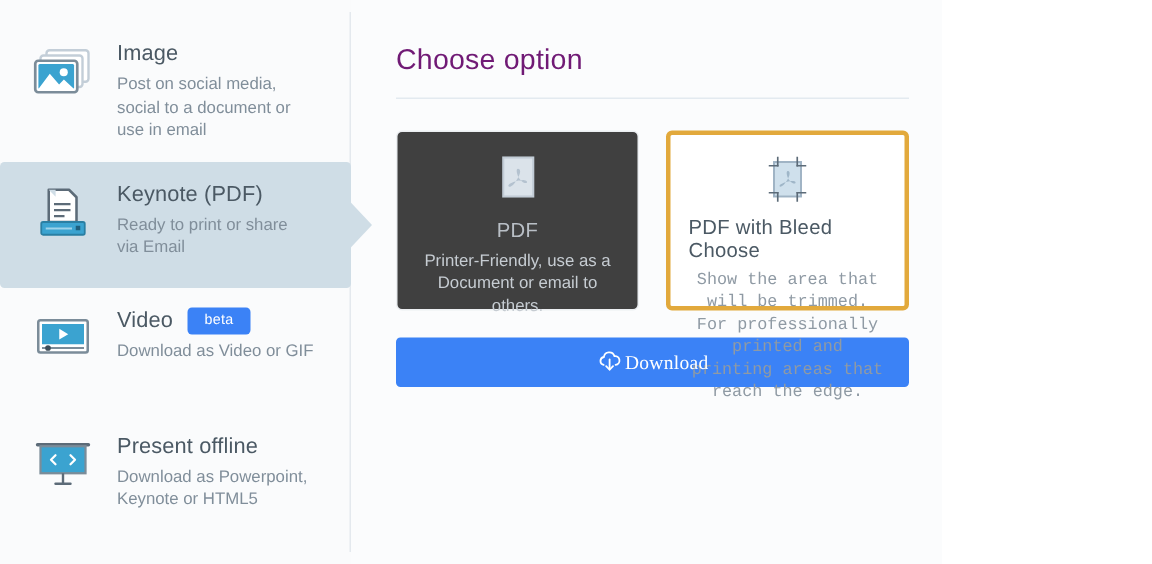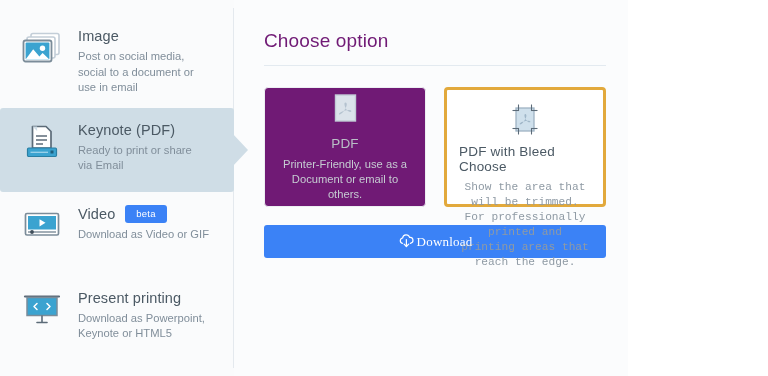--- a/index.html
+++ b/index.html
@@ -108,26 +108,26 @@
   }
   .cards {
     display: flex;
     gap: 18px;
   }
   .card {
     flex: 1 1 0;
     height: 120px;
     border: 1px solid #eceff2;
     border-radius: 4px;
-    background: #701a75;
+    background: #404040;
     display: flex;
     flex-direction: column;
     align-items: center;
     justify-content: flex-start;
-    padding: 5px 14px 10px 14px;
+    padding: 15px 14px 10px 14px;
     cursor: pointer;
   }
   .card.selected {
     border: 3px solid #e2a93c;
     background: #ffffff;
     padding: 12px 12px 8px 12px;
     border-radius: 4px;
   }
   .card-icon { height: 40px; display: flex; align-items: center; justify-content: center; }
   .card-name {
@@ -249,21 +249,21 @@
           <line x1="5" y1="4.5" x2="39" y2="4.5" stroke="#5c6b78" stroke-width="2.2" stroke-linecap="round"></line>
           <rect x="7" y="5.5" width="30" height="18" fill="#3ba3d0" stroke="#7b8c99" stroke-width="1.5"></rect>
           <path d="M17 11.5 L14 14.5 L17 17.5" fill="none" stroke="#ffffff" stroke-width="1.5" stroke-linecap="round" stroke-linejoin="round"></path>
           <path d="M27 11.5 L30 14.5 L27 17.5" fill="none" stroke="#ffffff" stroke-width="1.5" stroke-linecap="round" stroke-linejoin="round"></path>
           <line x1="22" y1="23.5" x2="22" y2="30" stroke="#5c6b78" stroke-width="1.6"></line>
           <line x1="17" y1="30.5" x2="27" y2="30.5" stroke="#5c6b78" stroke-width="1.6" stroke-linecap="round"></line>
         </svg>
       </span>
       <span class="side-text">
         <span class="side-title-row">
-          <span class="side-title">Present printing</span>
+          <span class="side-title">Present offline</span>
         </span>
         <span class="side-desc" style="display:block;max-width:145px">Download as Powerpoint, Keynote or HTML5</span>
       </span>
     </div>
   </div>
 
   <div class="main">
     <div class="panel-title">Choose option</div>
     <div class="panel-rule"></div>
 

